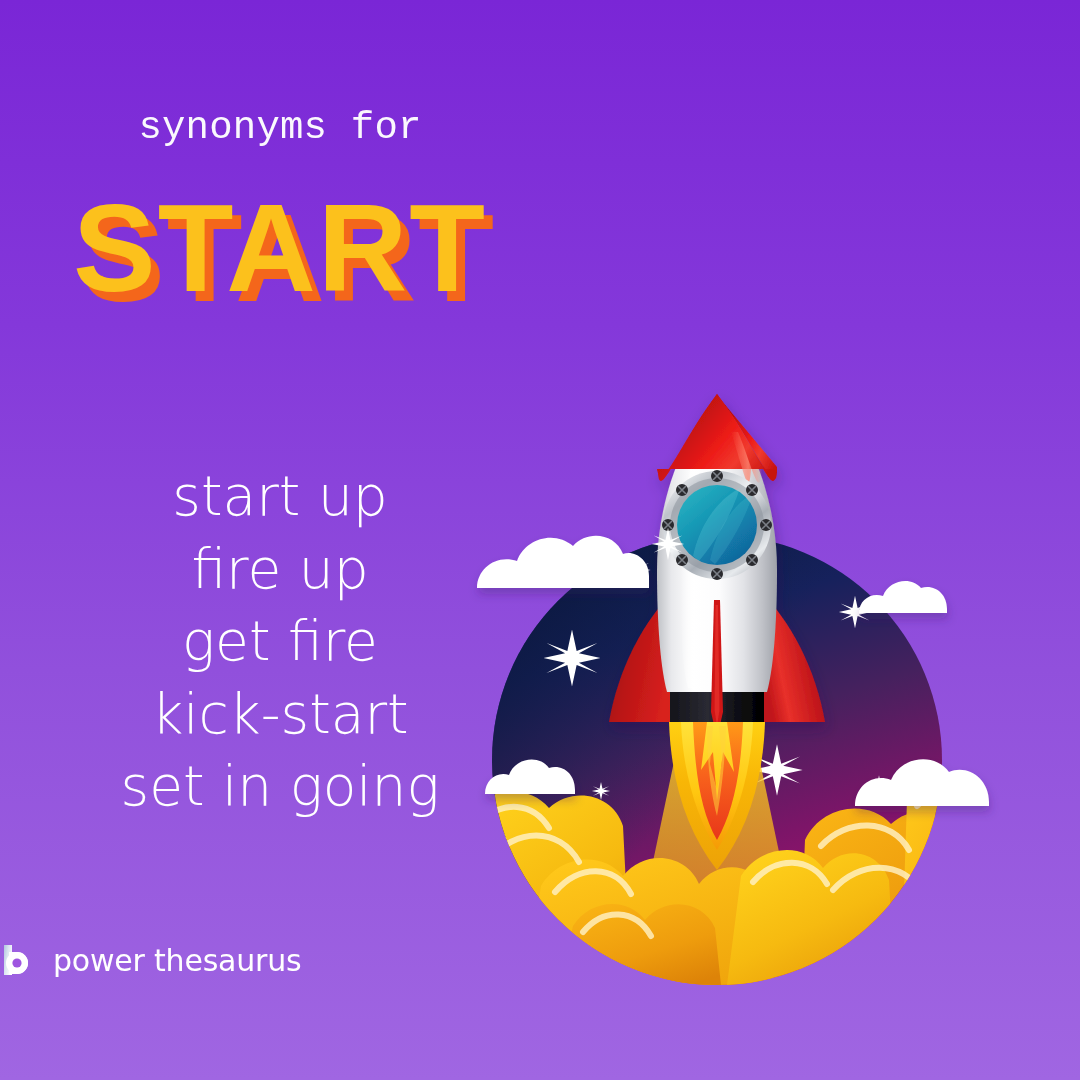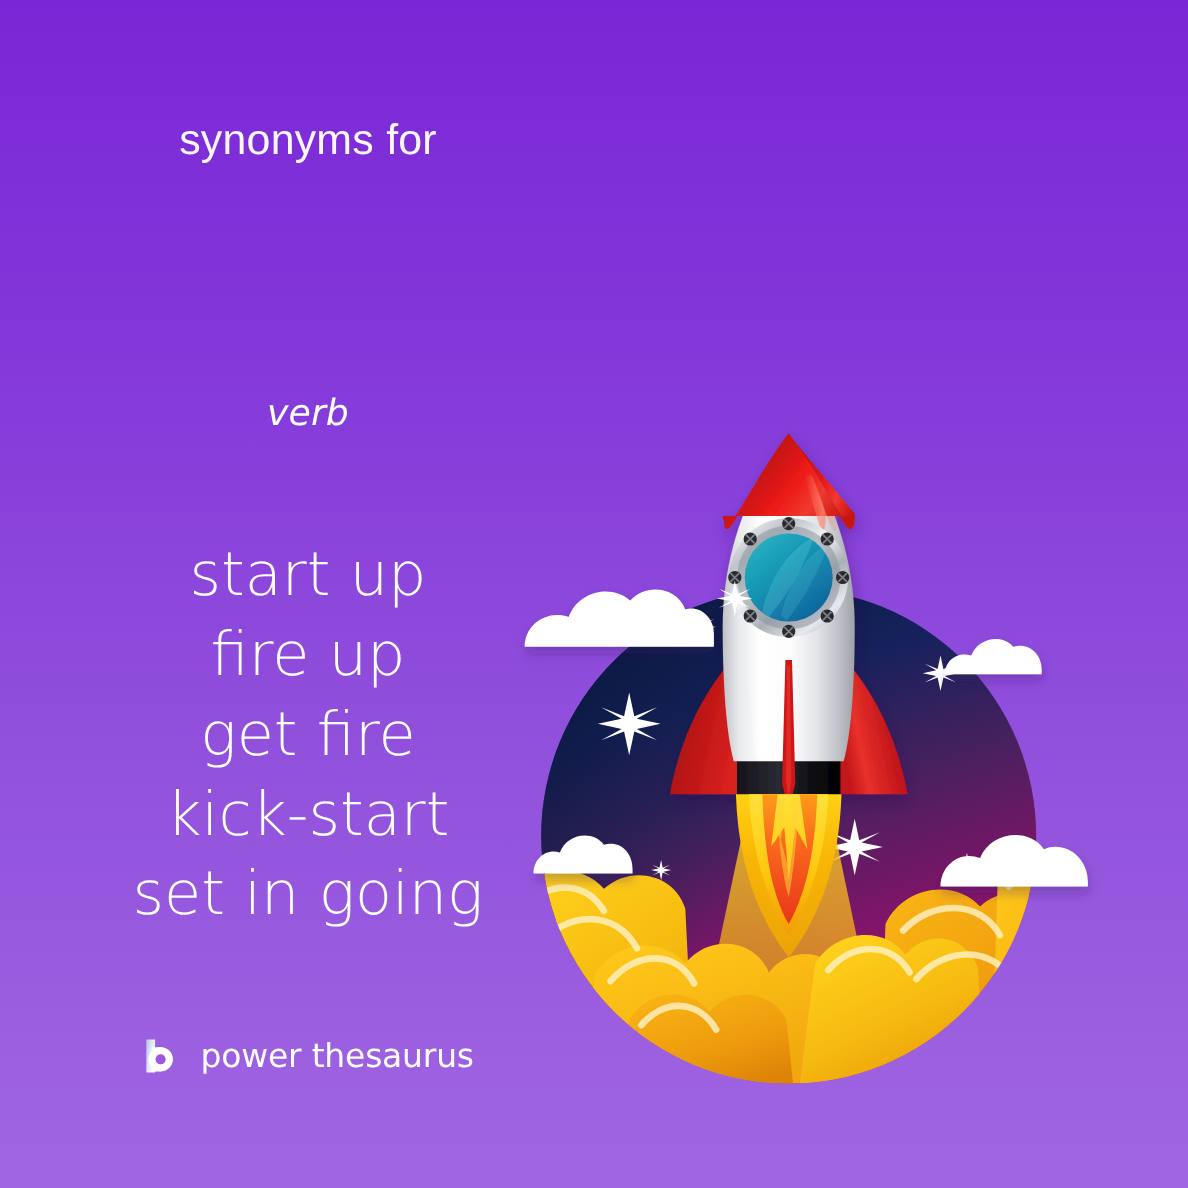--- a/index.html
+++ b/index.html
@@ -26,21 +26,21 @@
   }
   .kicker {
     position: absolute;
     left: 0; top: 106px;
     width: 560px;
     text-align: center;
     color: #ffffff;
     font-size: 39px;
     font-weight: 300;
     letter-spacing: 0.2px;
-    font-family: Liberation Sans, sans-serif;
+    font-family: Liberation Mono, monospace;
     opacity: .97;
   }
   .headword {
     position: absolute;
     left: 0; top: 186px;
     width: 560px;
     text-align: center;
     font-family: "Liberation Sans", sans-serif;
     font-size: 124px;
     font-weight: bold;
@@ -55,21 +55,21 @@
     width: 560px;
     text-align: center;
     color: #ffffff;
     font-size: 33px;
     font-style: italic;
     font-weight: 300;
     font-family: "DejaVu Sans", sans-serif;
   }
   .syn-list {
     position: absolute;
-    left: 0; top: 486px;
+    left: 0; top: 460px;
     width: 560px;
     padding: 0; margin: 0;
     list-style: none;
   }
   .syn-list li {
     text-align: center;
     color: #ffffff;
     font-size: 55px;
     font-weight: 300;
     font-family: "DejaVu Sans", sans-serif;
@@ -77,21 +77,21 @@
     white-space: nowrap;
   }
 
   
   .brand {
     position: absolute;
     left: 0; top: 942px;
     width: 560px;
     display: flex;
     align-items: center;
-    justify-content: center;
+    justify-content: flex-start;
     gap: 17px;
   }
   .brand-mark {
     width: 36px; height: 36px;
     position: relative;
     display: block;
   }
   .brand-name {
     color: #ffffff;
     font-size: 30px;
@@ -370,22 +370,22 @@
           <path fill="#FFFFFF" d="M400,436 C400,416 418,403 436,410 C446,386 480,382 494,402 C512,394 534,408 534,432 L534,436 Z"></path>
         </g>
       </g>
     </svg>
   </div>
 
   <div class="txt-layer">
 
     <div class="kicker">synonyms for</div>
 
-
-    <div class="pos">verb</div>
+    <div class="headword">START</div>
+
 
     <ul class="syn-list">
       <li>start up</li>
       <li>fire up</li>
       <li>get fire</li>
       <li>kick-start</li>
       <li>set in going</li>
     </ul>
 
     <div class="brand">

